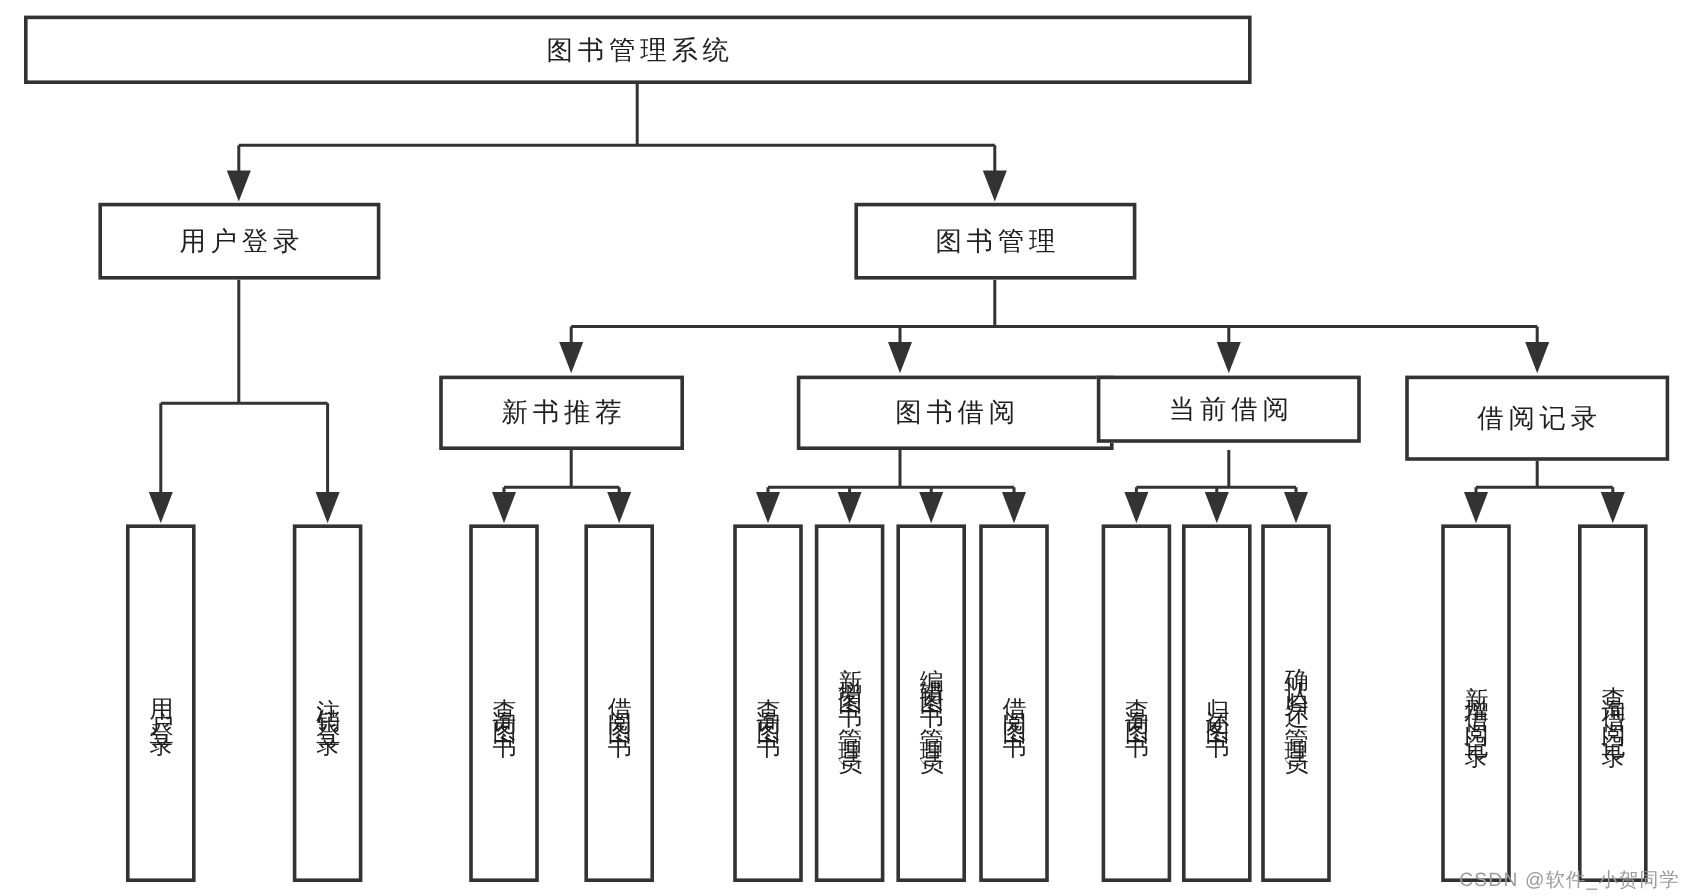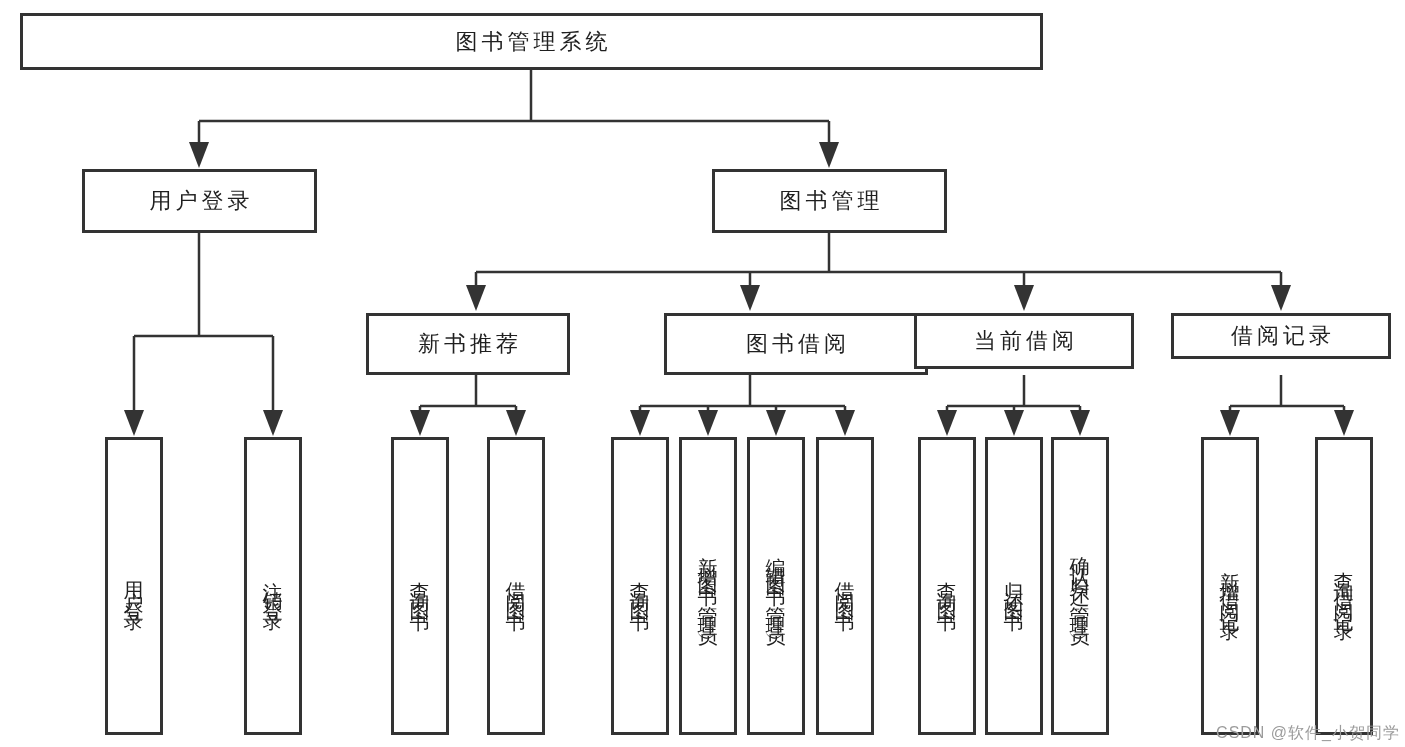--- a/index.html
+++ b/index.html
@@ -109,21 +109,21 @@
   </svg>
 
   <div class="node node-h" style="left:20px; top:13px; width:1023px; height:57px;">图书管理系统</div>
 
   <div class="node node-h" style="left:82px; top:169px; width:235px; height:64px;">用户登录</div>
   <div class="node node-h" style="left:712px; top:169px; width:235px; height:64px;">图书管理</div>
 
   <div class="node node-h" style="left:366px; top:313px; width:204px; height:62px;">新书推荐</div>
   <div class="node node-h" style="left:640px; top:313px; width:264px; height:62px;margin-left:24px;">图书借阅</div>
   <div class="node node-h" style="left:914px; top:313px; width:220px; height:56px;">当前借阅</div>
-  <div class="node node-h" style="left:1171px; top:313px; width:220px; height:46px;">借阅记录</div>
+  <div class="node node-h" style="left:1171px; top:313px; width:220px; height:71px;">借阅记录</div>
 
   <div class="node node-v" style="left:105px; top:437px; width:58px; height:298px;">
     <span class="vtext">用户登录</span>
   </div>
   <div class="node node-v" style="left:244px; top:437px; width:58px; height:298px;">
     <span class="vtext">注销登录</span>
   </div>
 
   <div class="node node-v" style="left:391px; top:437px; width:58px; height:298px;">
     <span class="vtext">查询图书</span>

